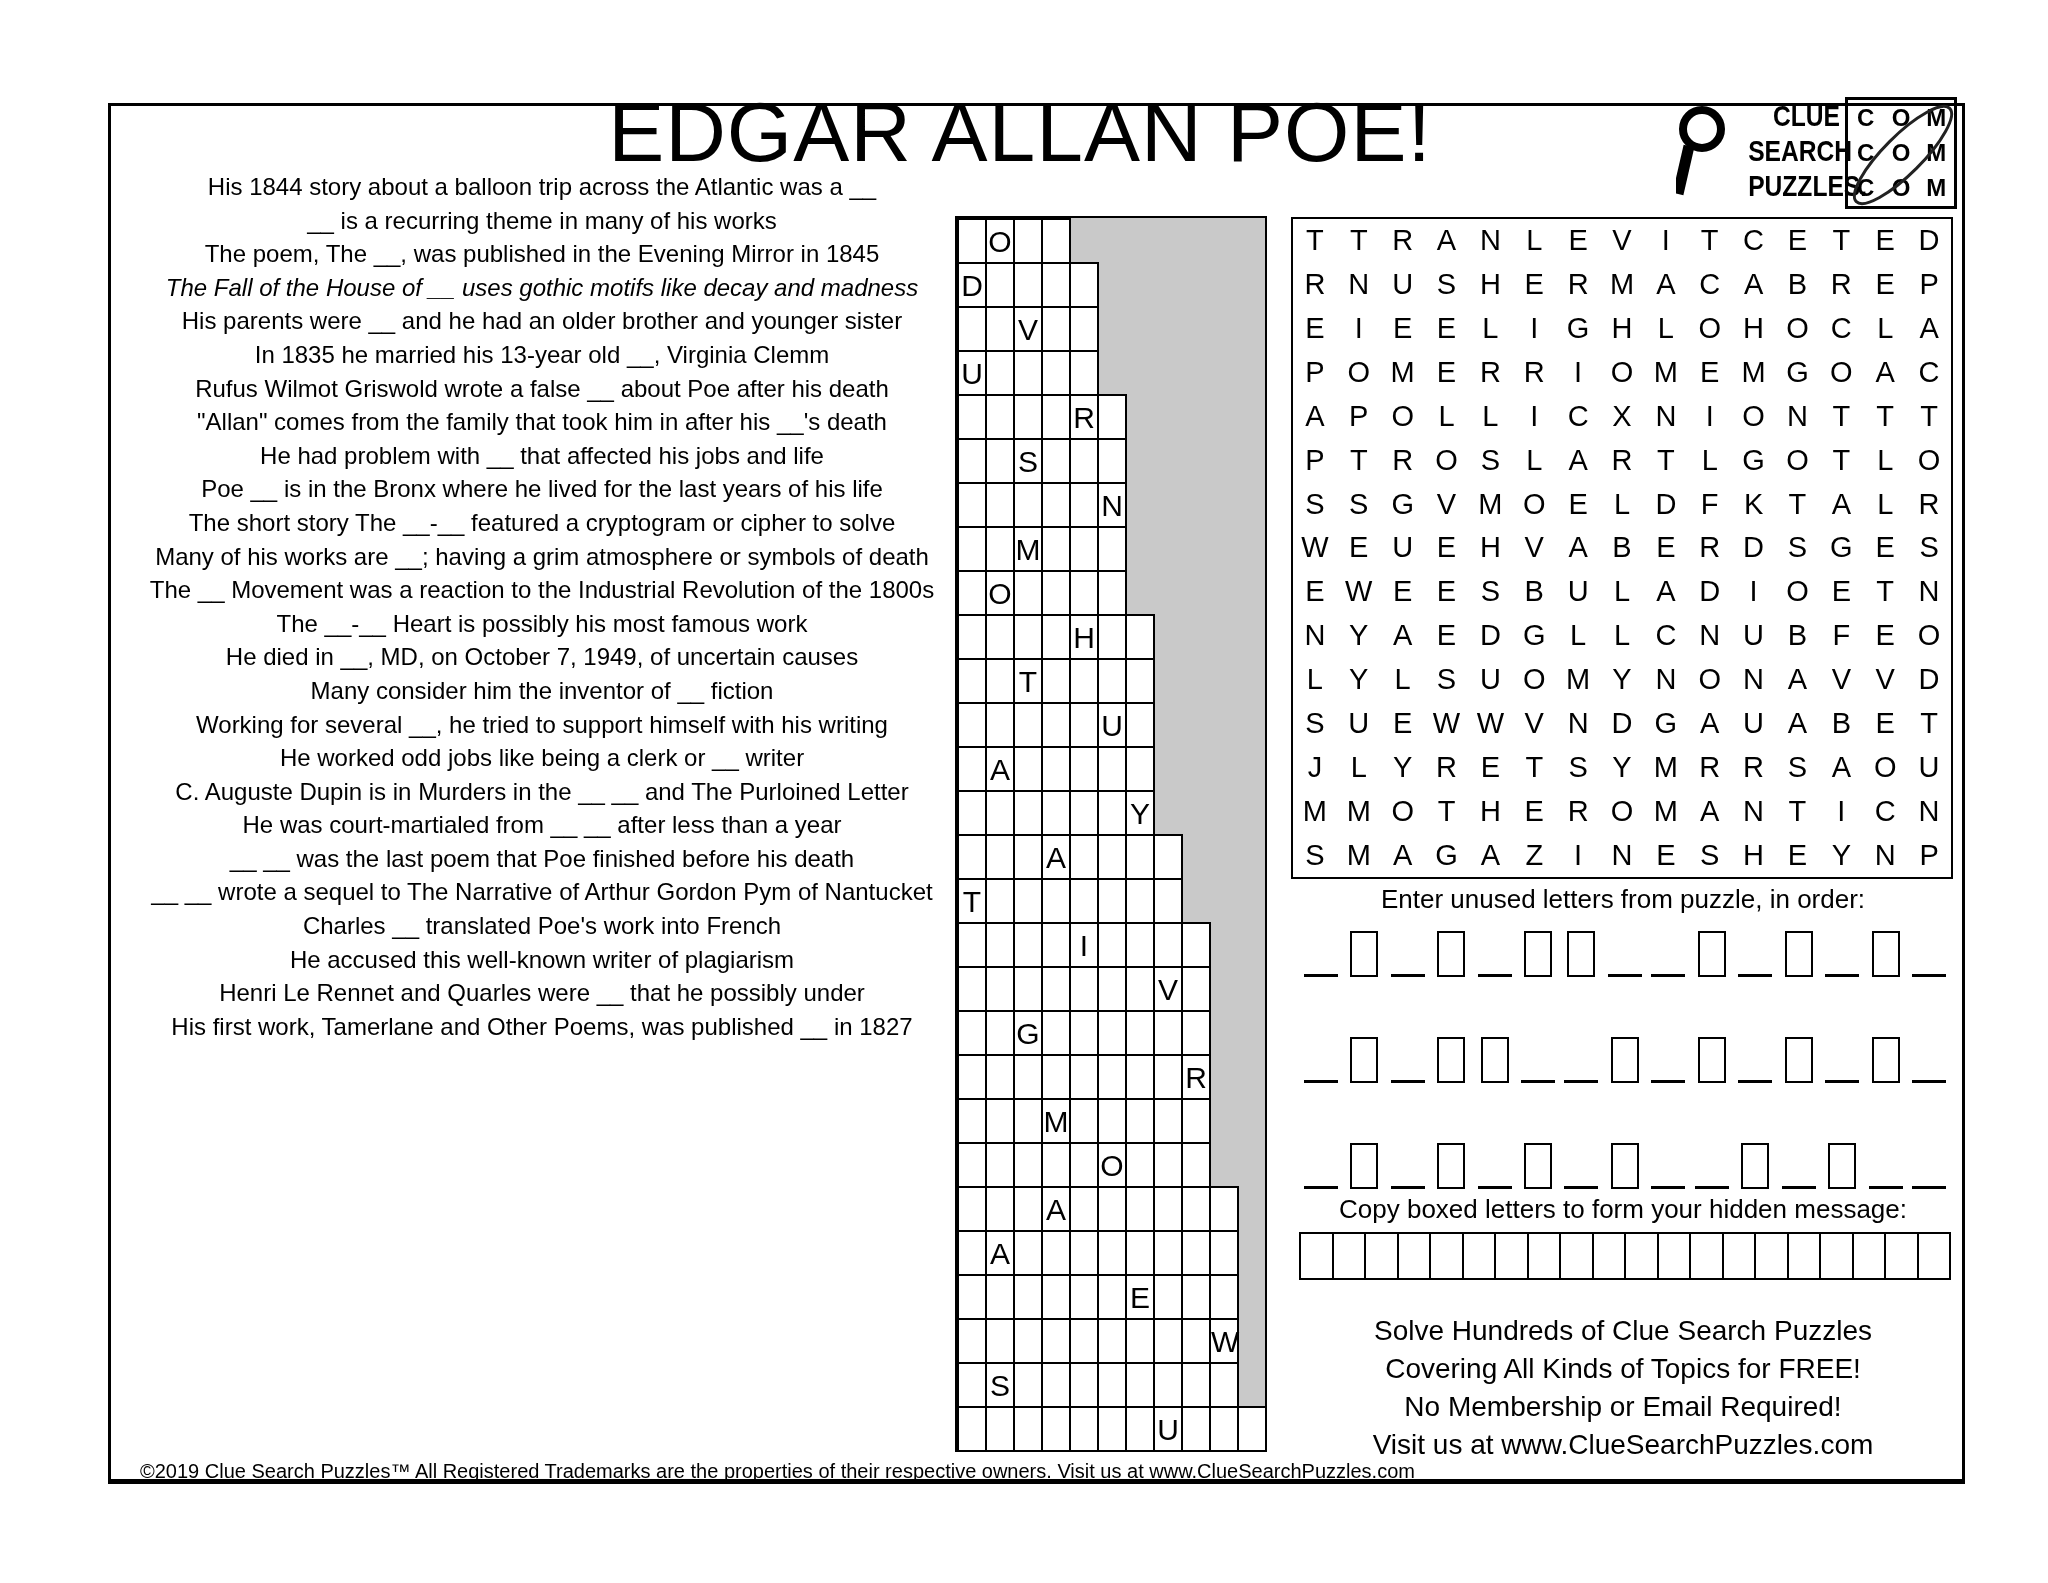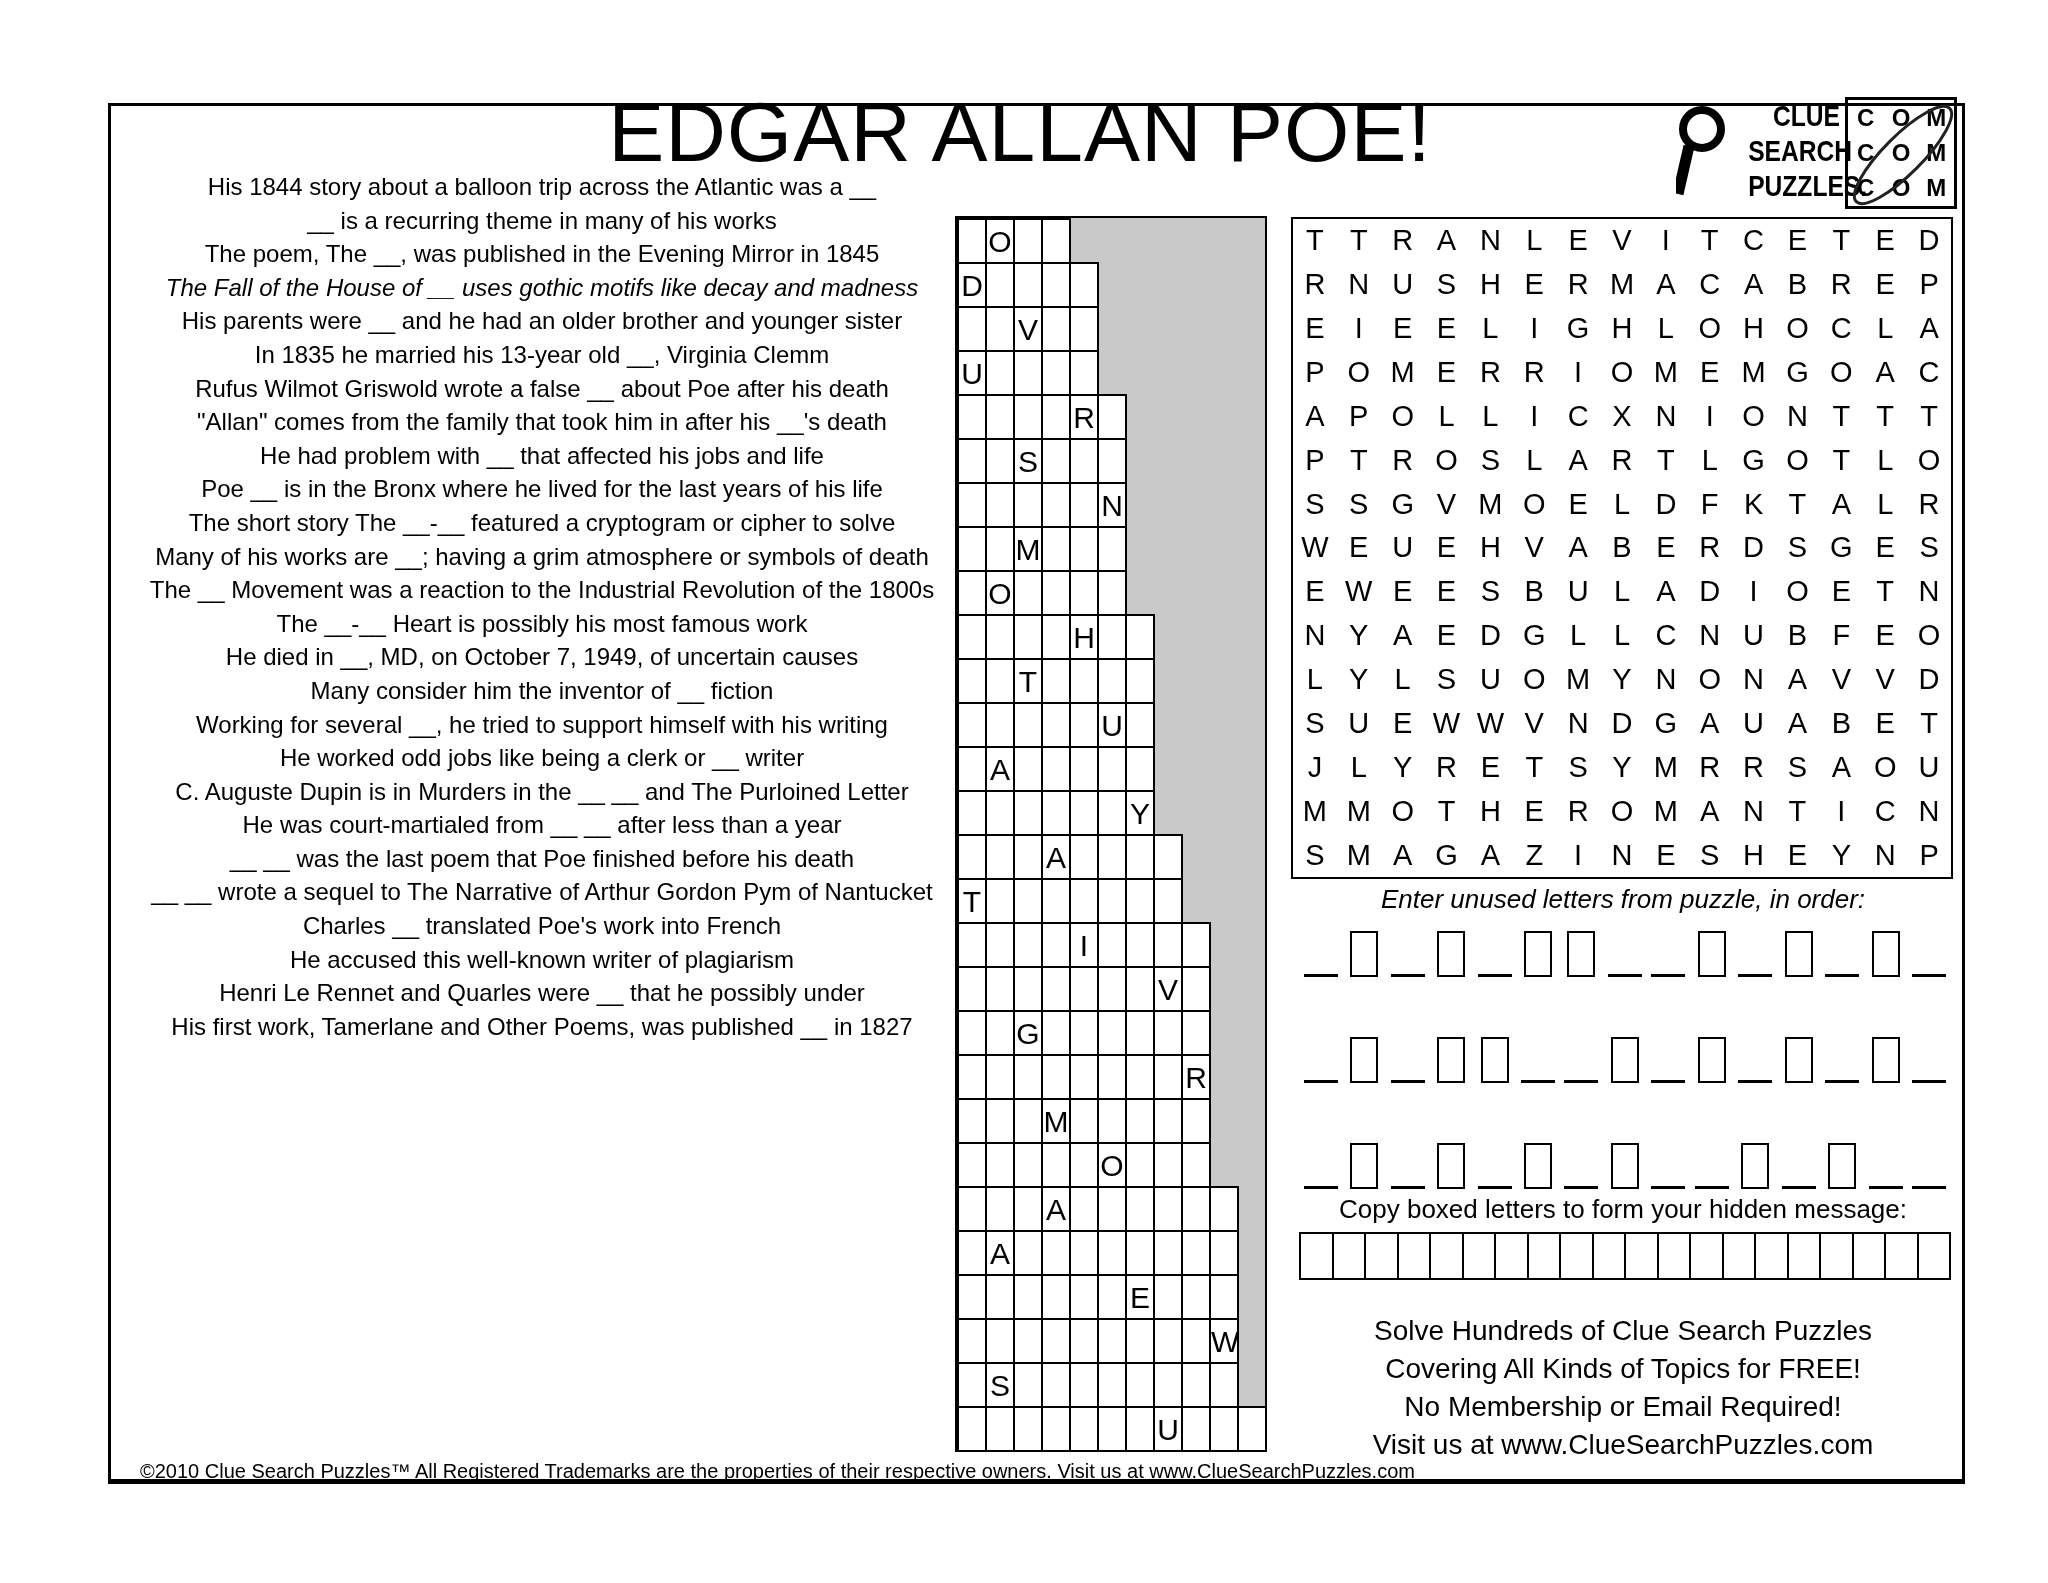--- a/index.html
+++ b/index.html
@@ -30,21 +30,21 @@
   .cw-cell{position:absolute;width:30px;height:46px;box-sizing:border-box;background:#fff;
            border:2px solid #000;text-align:center;line-height:43px;font-size:30px;}
   
   #wordsearch{position:absolute;left:1291px;top:217px;width:662px;height:662px;
               box-sizing:border-box;border:2px solid #000;display:grid;
               grid-template-columns:repeat(15,1fr);grid-template-rows:repeat(15,1fr);
               place-items:center;font-size:29px;}
   
   .sec-heading{position:absolute;left:1293px;width:660px;text-align:center;
                font-size:26px;white-space:nowrap;}
-  #unused-h{top:884px;font-style:italic;}
+  #unused-h{top:884px;}
   #copy-h{top:1194px;}
   .blank-row{position:absolute;left:1299px;width:652px;height:50px;display:flex;}
   #blank-row-0{top:928px;} #blank-row-1{top:1034px;} #blank-row-2{top:1140px;}
   .slot{width:43.46px;flex:none;display:flex;justify-content:center;align-items:flex-end;}
   .slot-box{width:28px;height:46px;box-sizing:border-box;border:2.5px solid #000;margin-bottom:1px;}
   .slot-line{width:34px;height:0;border-bottom:3.5px solid #000;margin-bottom:1px;}
   
   #strip{position:absolute;left:1299px;top:1232px;width:652px;height:48px;display:flex;}
   .msg-cell{flex:1;box-sizing:border-box;border:2px solid #000;margin-left:-2px;background:#fff;}
   .msg-cell:first-child{margin-left:0;}
@@ -734,14 +734,14 @@
       <div class="msg-cell"></div>
     </div>
 
   <div id="promo">
     <div>Solve Hundreds of Clue Search Puzzles</div>
     <div>Covering All Kinds of Topics for FREE!</div>
     <div>No Membership or Email Required!</div>
     <div><span>Visit us at </span><span class="link">www.ClueSearchPuzzles.com</span></div>
   </div>
 
-  <div id="footer">©2010 Clue Search Puzzles™ All Registered Trademarks are the properties of their respective owners. Visit us at www.ClueSearchPuzzles.com</div>
+  <div id="footer">©2019 Clue Search Puzzles™ All Registered Trademarks are the properties of their respective owners. Visit us at www.ClueSearchPuzzles.com</div>
 </div>
 
 </body></html>

